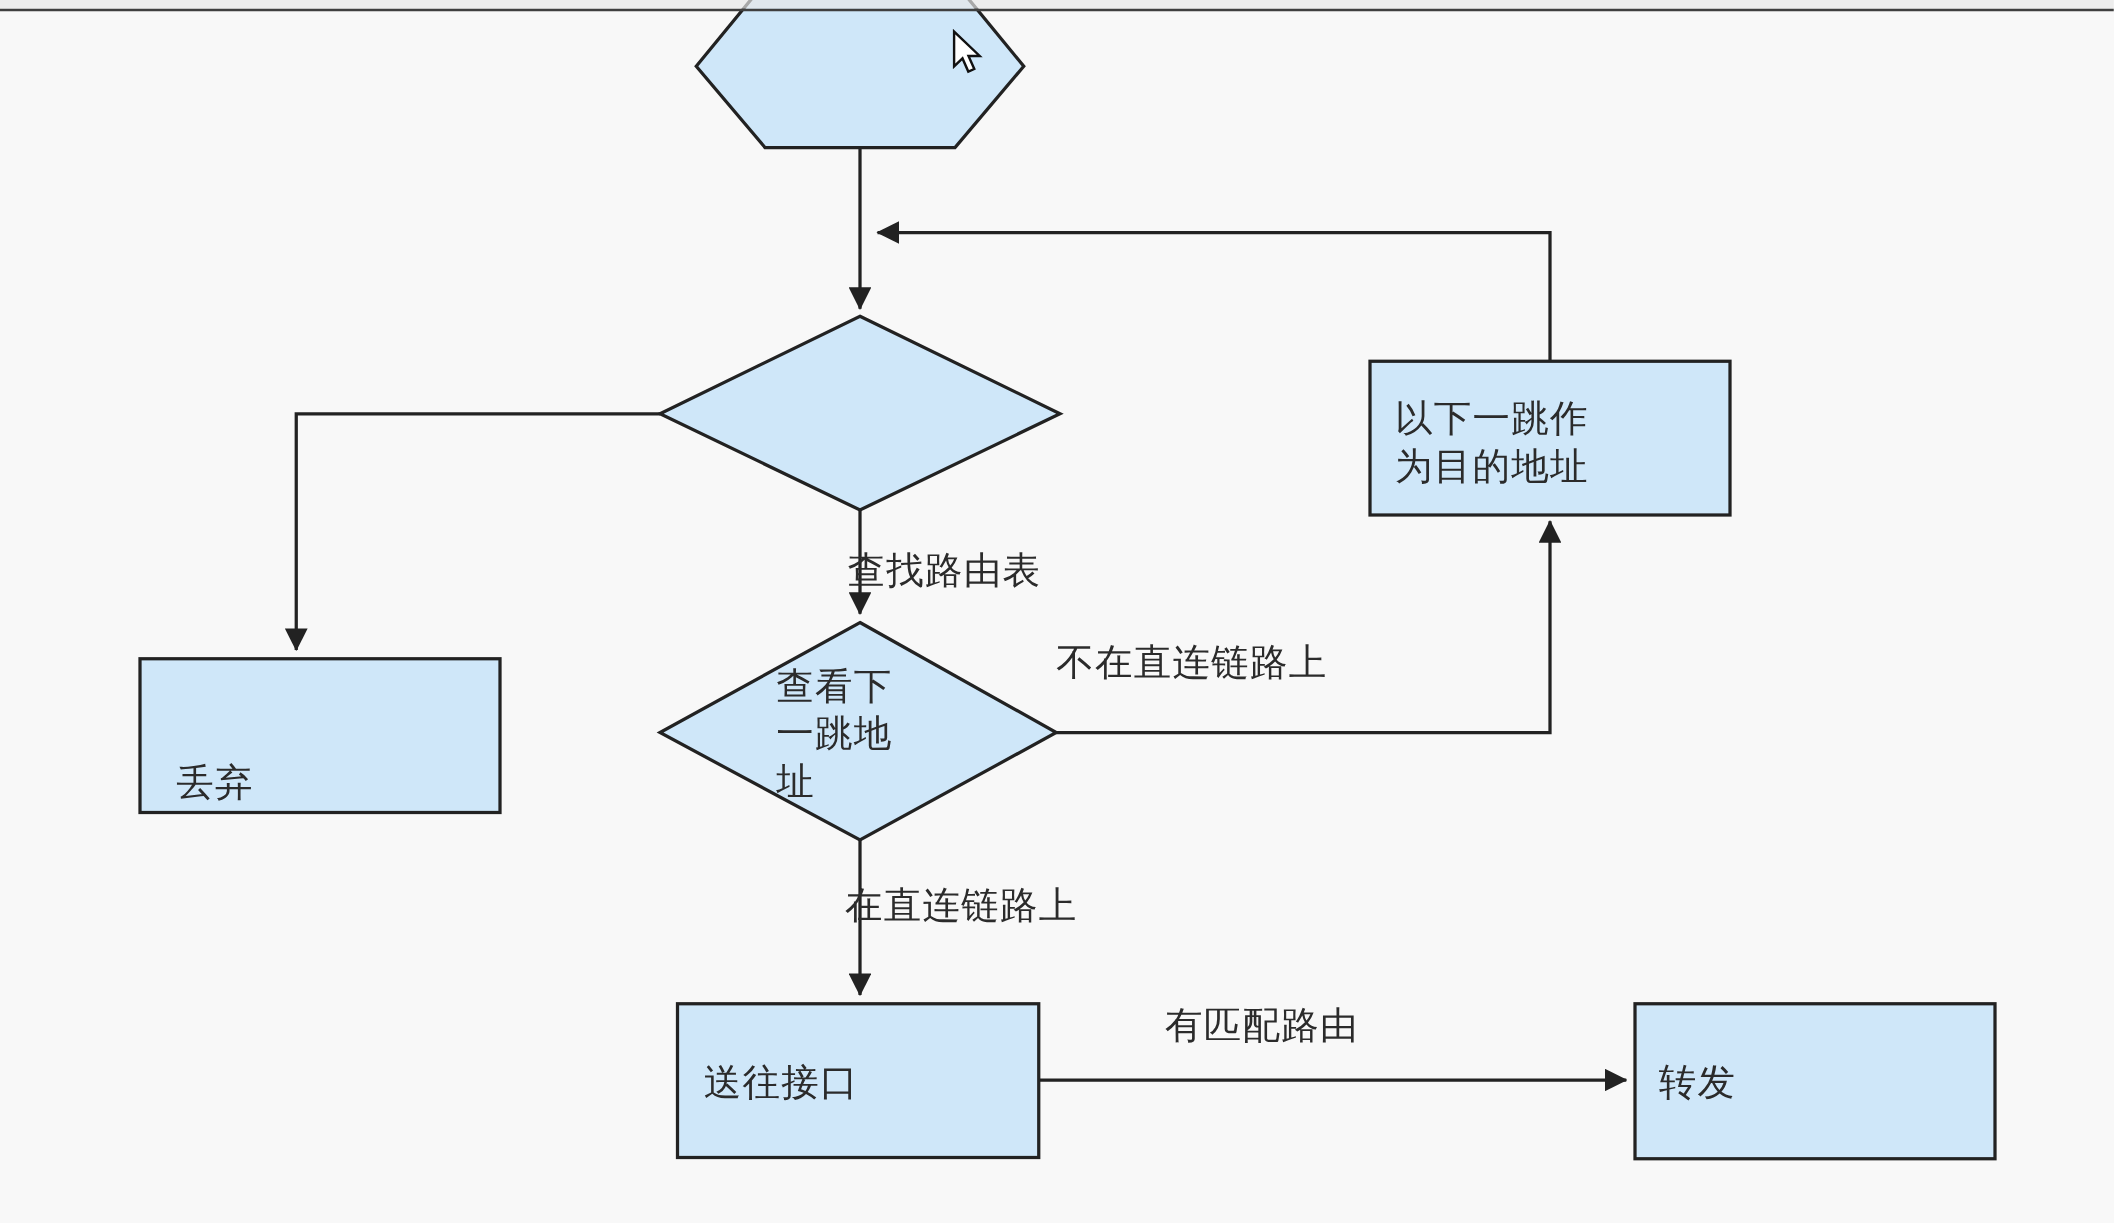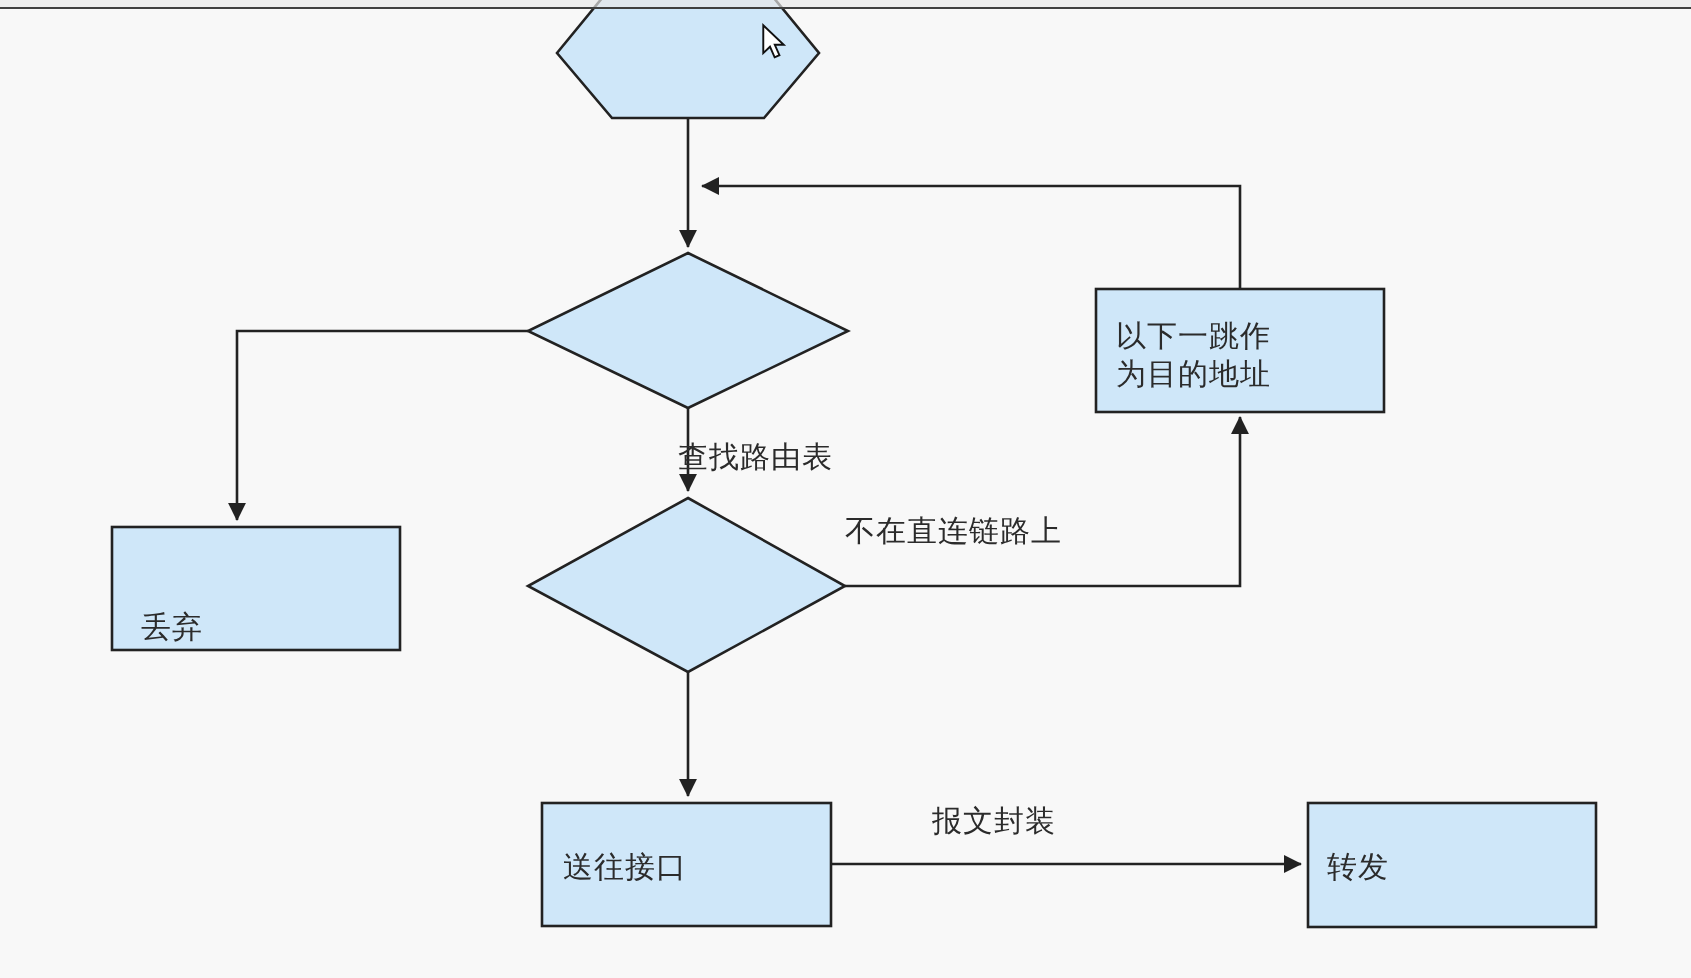--- a/index.html
+++ b/index.html
@@ -64,28 +64,32 @@
     <polygon class="shape" points="557,53 612,-14 764,-14 819,53 764,118 612,118"></polygon>
     <polygon class="shape" points="688,253 848,331 688,408 528,331"></polygon>
     <rect class="shape" x="112" y="527" width="288" height="123"></rect>
     <polygon class="shape" points="688,498 845,586 688,672 528,586"></polygon>
     <rect class="shape" x="1096" y="289" width="288" height="123"></rect>
     <rect class="shape" x="542" y="803" width="289" height="123"></rect>
     <rect class="shape" x="1308" y="803" width="288" height="124"></rect>
   </svg>
 
   <div class="node-label" style="left:141px;top:572px;margin-top:36px;">丢弃</div>
+  <div class="node-label" style="left:621px;top:531px;">查看下
+一跳地
+址</div>
   <div class="node-label" style="left:1116px;top:317px;">以下一跳作
 为目的地址</div>
   <div class="node-label" style="left:563px;top:848px;">送往接口</div>
   <div class="node-label" style="left:1327px;top:848px;">转发</div>
 
   <div class="edge-label" style="left:678px;top:438px;">查找路由表</div>
   <div class="edge-label" style="left:845px;top:512px;">不在直连链路上</div>
-  <div class="edge-label" style="left:932px;top:802px;">报文封装</div>
+  <div class="edge-label" style="left:676px;top:706px;">在直连链路上</div>
+  <div class="edge-label" style="left:932px;top:802px;">有匹配路由</div>
 
   <div class="top-strip"></div>
   <div class="top-line"></div>
 
   <svg class="cursor" width="40" height="48" style="left:762px;top:24px;">
     <g transform="scale(1.6)">
       <path d="M0.8,0.8 L0.8,18.2 L5.0,14.2 L7.9,20.8 L10.9,19.5 L8.0,13.0 L13.6,13.0 Z" fill="#ffffff" stroke="#111111" stroke-width="1.2"></path>
     </g>
   </svg>
 

